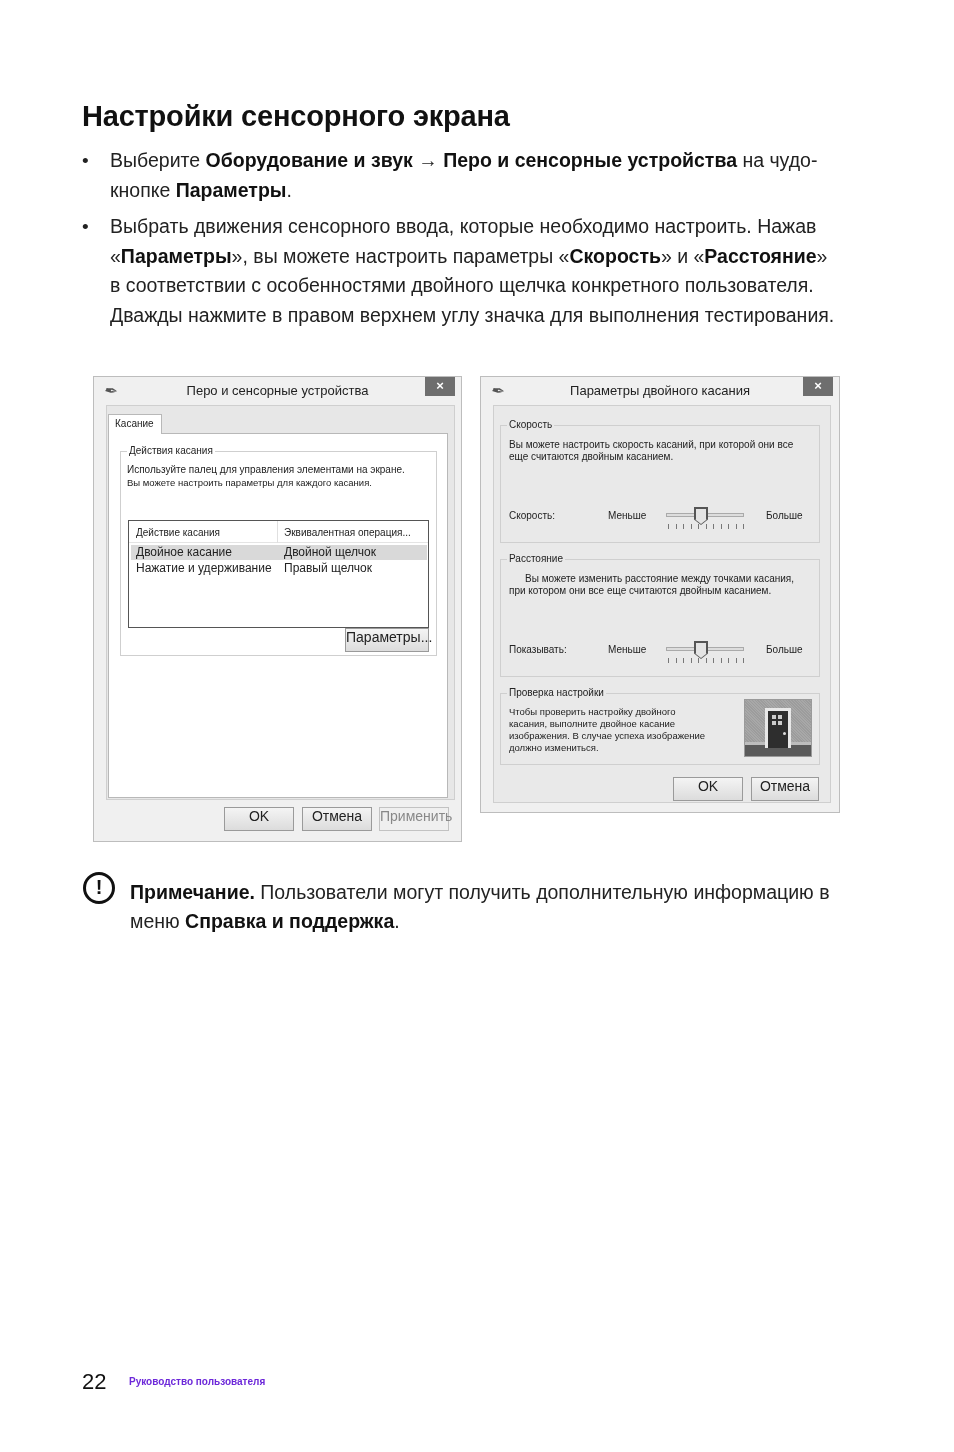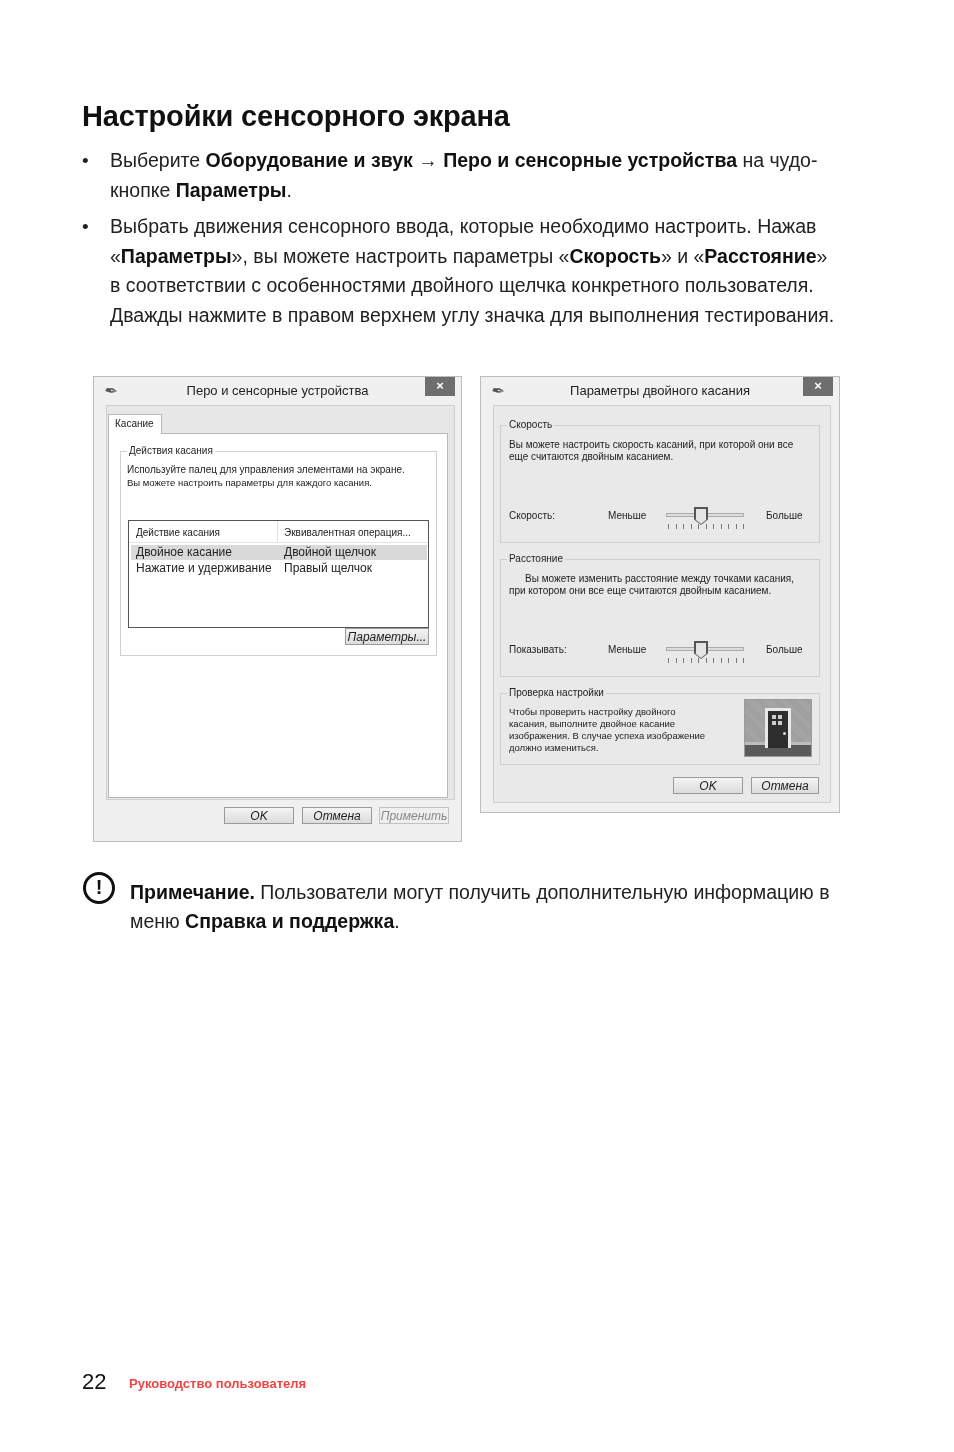--- a/index.html
+++ b/index.html
@@ -17,21 +17,21 @@
   .dlg { position: absolute; background: #f0f0f0; border: 1px solid #bdbdbd; font-size: 10px; color: #222; }
   .dlg .titlebar { position: relative; height: 28px; }
   .dlg .title { position: absolute; left: 0; right: 0; top: 6px; text-align: center; font-size: 13px; color: #222; }
   .dlg .pen-icon { position: absolute; left: 9px; top: 4px; font-size: 16px; color: #555; font-style: italic; transform: rotate(10deg); }
   .dlg .close-btn { position: absolute; right: 6px; top: 0; width: 30px; height: 19px; background: #6e6e6e; color: #fff; font-size: 13px; text-align: center; line-height: 18px; font-weight: bold; }
   .dlg .inner { position: absolute; background: #eaeaea; border: 1px solid #cfcfcf; }
 
   .grp { position: absolute; border: 1px solid #cfcfcf; }
   .grp-legend { position: absolute; top: -7px; left: 6px; background: inherit; padding: 0 2px; font-size: 10px; color: #222; }
 
-  .btn { position: absolute; height: 17px; background: linear-gradient(#f4f4f4,#dcdcdc); border: 1px solid #9a9a9a; font-size: 12px; text-align: center; line-height: 17px; color: #222; font-style: italic; }
+  .btn { position: absolute; height: 24px; background: linear-gradient(#f4f4f4,#dcdcdc); border: 1px solid #9a9a9a; font-size: 14px; text-align: center; line-height: 17px; color: #222; }
   .btn.disabled { color: #888; border-color: #c2c2c2; background: #efefef; }
 
   
   #d1 { left: 93px; top: 376px; width: 369px; height: 466px; }
   #d1 .inner { left: 12px; top: 28px; width: 349px; height: 395px; background: #e7e7e7; }
   .tab { position: absolute; left: 14px; top: 37px; width: 54px; height: 20px; background: #fff; border: 1px solid #b8b8b8; border-bottom: none; font-size: 10px; padding: 3px 0 0 6px; z-index: 2; }
   .tab-panel { position: absolute; left: 14px; top: 56px; width: 340px; height: 365px; background: #fff; border: 1px solid #b8b8b8; }
   #d1 .grp { background: #fff; }
   .desc { position: absolute; font-size: 10px; line-height: 12px; color: #222; }
   .desc.small { font-size: 9.5px; }
@@ -63,21 +63,21 @@
   .door-img .knob { position: absolute; left: 38px; top: 32px; width: 3px; height: 3px; background: #ddd; border-radius: 50%; }
 
   
   .note { position: absolute; left: 83px; top: 872px; width: 760px; }
   .note-icon { position: absolute; left: 0; top: 0; width: 32px; height: 32px; border: 3.5px solid #111; border-radius: 50%; text-align: center; font-size: 20px; font-weight: bold; line-height: 25px; color: #111; }
   .note-text { position: absolute; left: 47px; top: 6px; width: 700px; font-size: 19.5px; line-height: 29px; color: #222; }
   .note-text b { font-weight: bold; color: #111; }
 
   .footer { position: absolute; left: 82px; top: 1369px; }
   .page-num { font-size: 22px; color: #111; }
-  .footer-title { position: absolute; left: 47px; top: 7px; white-space: nowrap; font-size: 13px; font-weight: bold; color: #ef4444; }
+  .footer-title { position: absolute; left: 47px; top: 7px; white-space: nowrap; font-size: 10px; font-weight: bold; color: #6d28d9; }
 </style>
 </head>
 <body>
 
 <div class="page-title">Настройки сенсорного экрана</div>
 
 <div class="bullets">
   <div class="bullet">
     <span class="dot">•</span>
     <span>Выберите </span><b>Оборудование и звук</b><span> → </span><b>Перо и сенсорные устройства</b><span> на чудо-кнопке </span><b>Параметры</b><span>.</span>

